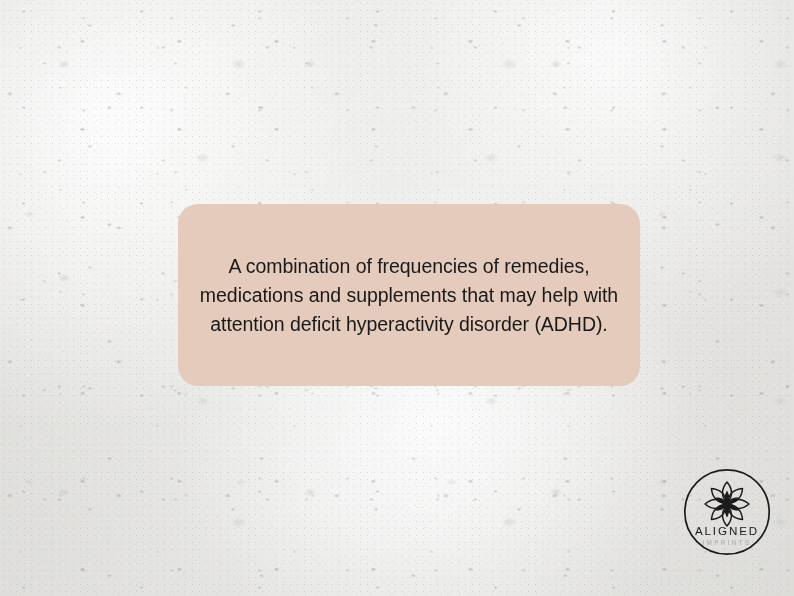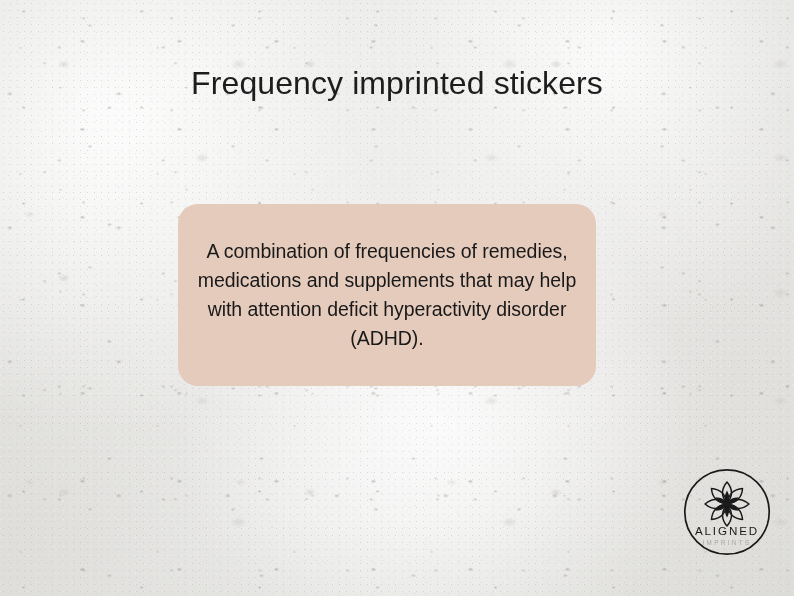--- a/index.html
+++ b/index.html
@@ -95,21 +95,21 @@
     color: #1d1d1d;
     line-height: 38px;
     white-space: nowrap;
   }
 
   
   #description-card {
     position: absolute;
     left: 178px;
     top: 204px;
-    width: 418px;
+    width: 462px;
     height: 182px;
     background-color: #e5cbbc;
     border-radius: 20px;
     display: flex;
     align-items: center;
     justify-content: center;
   }
   #description-text {
     margin: 0;
     padding: 0 16px;
@@ -135,21 +135,20 @@
 <body>
 
 <div id="canvas">
 
   <div class="texture-base"></div>
   <div class="texture-blotch"></div>
   <div class="texture-flecks"></div>
   <div class="texture-grain"></div>
   <div class="texture-vignette"></div>
 
-  <h1 id="page-title">Frequency imprinted stickers</h1>
 
   <div id="description-card">
     <p id="description-text">A combination of frequencies of remedies, medications and supplements that may help with attention deficit hyperactivity disorder (ADHD).</p>
   </div>
 
   <div id="brand-logo">
     <svg viewBox="0 0 88 88" width="88" height="88" aria-hidden="true">
 
       <circle cx="44" cy="44" r="42.2" fill="none" stroke="#1a1a1a" stroke-width="1.7"></circle>
 

